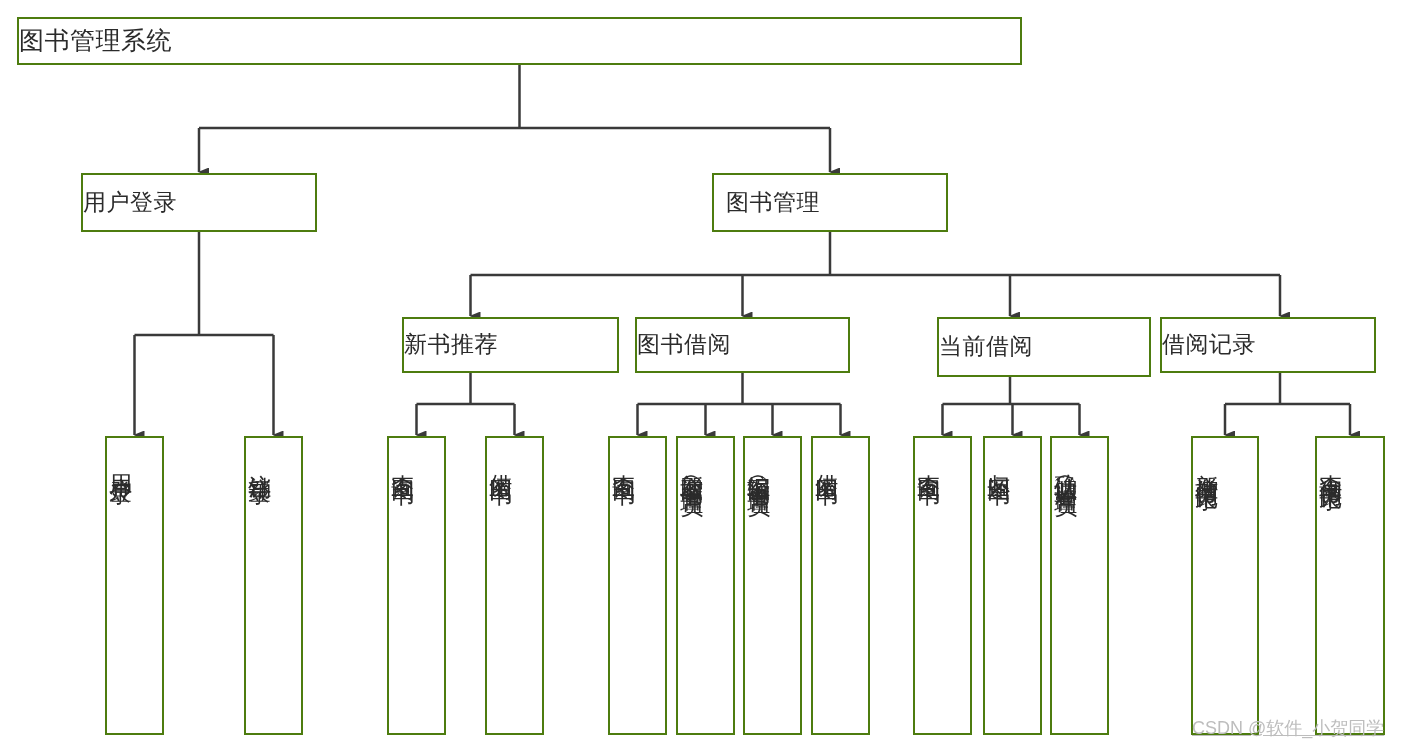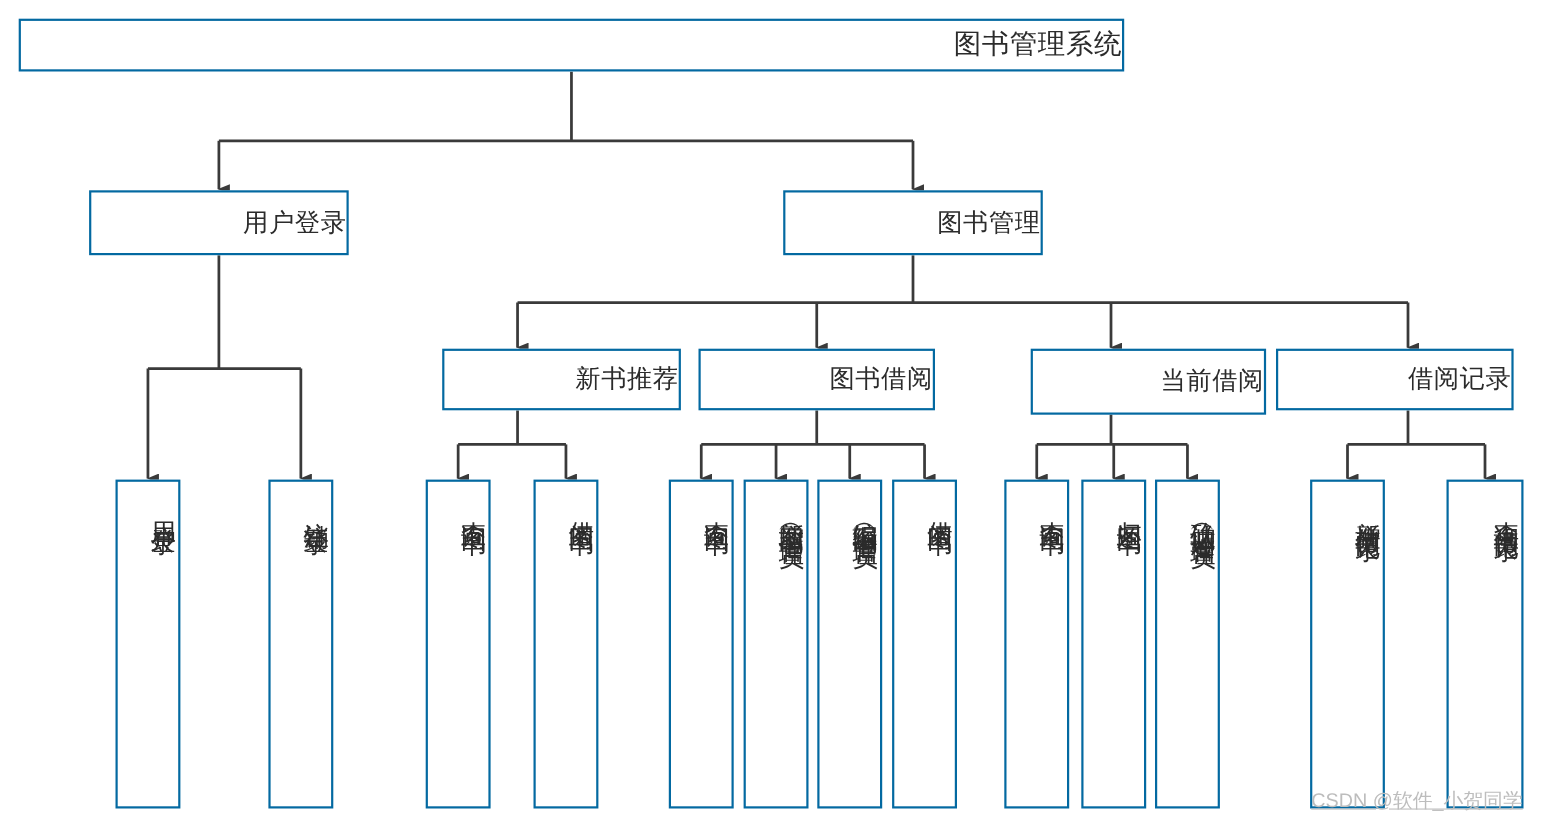--- a/index.html
+++ b/index.html
@@ -22,24 +22,24 @@
     left: 0;
     top: 0;
     width: 1405px;
     height: 747px;
     pointer-events: none;
   }
   .node {
     position: absolute;
     box-sizing: border-box;
     background: #ffffff;
-    border: 2px solid #0369a1;
+    border: 2px solid #4d7c0f;
     display: flex;
     align-items: center;
-    justify-content: flex-end;
+    justify-content: flex-start;
     color: #2b2b2b;
   }
   .node .label {
     display: block;
     text-align: center;
     line-height: 1.18;
     letter-spacing: 0.5px;
   }
   .node.horizontal .label {
     writing-mode: horizontal-tb;
@@ -113,27 +113,27 @@
         <path d="M 1350 404 L 1350 435" fill="none" stroke="#3a3a3a" stroke-width="2.5" stroke-linecap="butt" marker-end="url(#arrowhead)"></path>
       </g>
   </svg>
 
   <div class="node horizontal root" style="left: 17px; top: 17px; width: 1005px; height: 48px;">
       <span class="label">图书管理系统</span>
     </div>
     <div class="node horizontal" style="left: 81px; top: 173px; width: 236px; height: 59px;">
       <span class="label">用户登录</span>
     </div>
-    <div class="node horizontal" style="left: 712px; top: 173px; width: 236px; height: 59px;">
+    <div class="node horizontal" style="left: 712px; top: 173px; width: 236px; height: 59px; padding-left: 12px;">
       <span class="label">图书管理</span>
     </div>
     <div class="node horizontal" style="left: 362px; top: 317px; width: 217px; height: 56px; margin-left: 40px;">
       <span class="label">新书推荐</span>
     </div>
-    <div class="node horizontal" style="left: 635px; top: 317px; width: 215px; height: 56px; padding-left: 23px;">
+    <div class="node horizontal" style="left: 635px; top: 317px; width: 215px; height: 56px;">
       <span class="label">图书借阅</span>
     </div>
     <div class="node horizontal" style="left: 937px; top: 317px; width: 214px; height: 60px;">
       <span class="label">当前借阅</span>
     </div>
     <div class="node horizontal" style="left: 1160px; top: 317px; width: 216px; height: 56px;">
       <span class="label">借阅记录</span>
     </div>
     <div class="node vertical" style="left: 105px; top: 436px; width: 59px; height: 299px;">
       <span class="label">用户登录</span>

